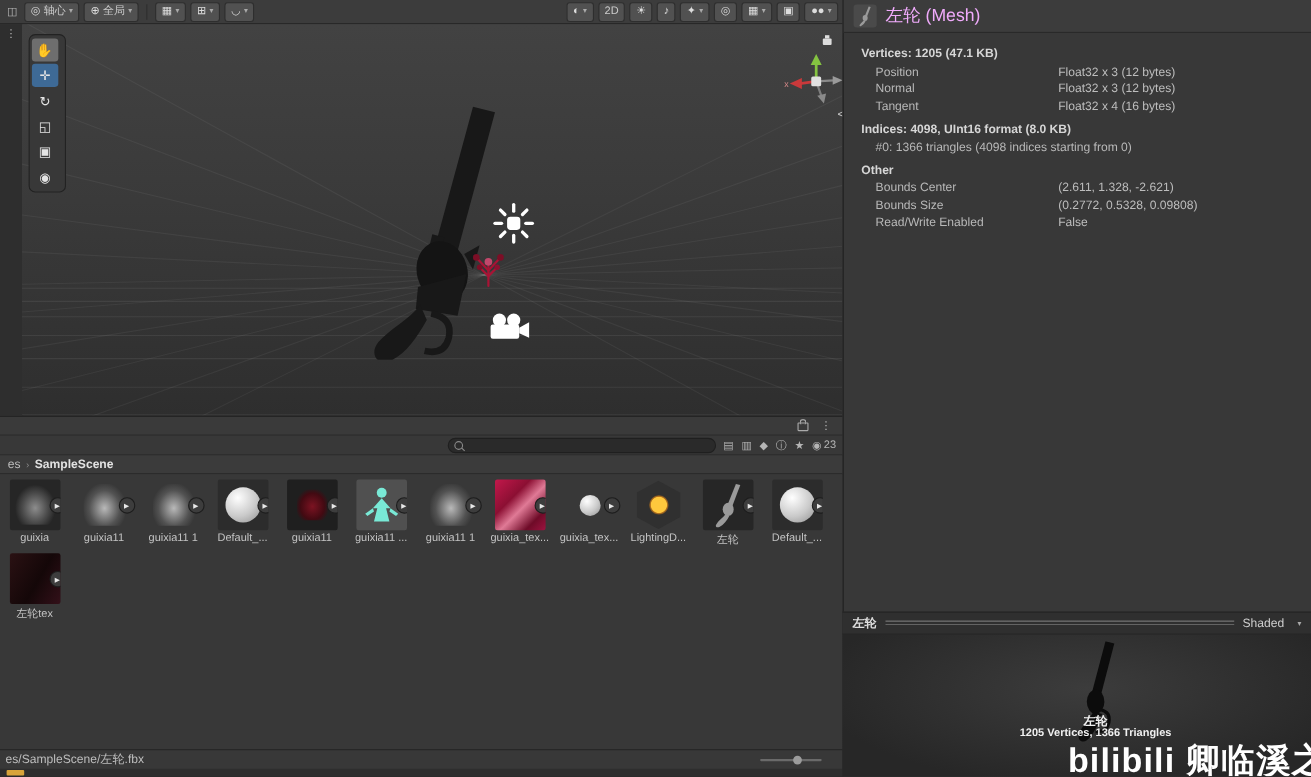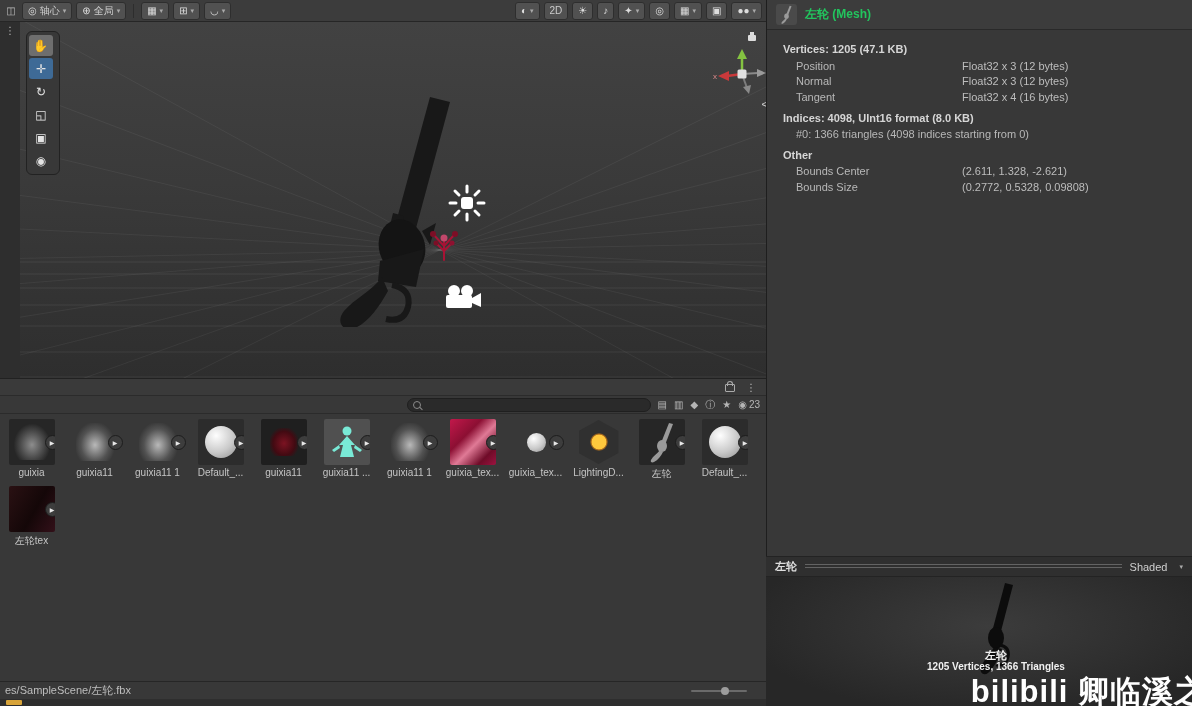--- a/index.html
+++ b/index.html
@@ -80,21 +80,21 @@
   .zoom{margin-left:auto;display:flex;align-items:center;margin-right:14px;}
   .track{width:56px;height:2px;background:#6a6a6a;position:relative;border-radius:1px;}
   .knob{position:absolute;left:30px;top:-3px;width:8px;height:8px;background:#9c9c9c;border-radius:50%;}
   .bstrip{position:absolute;left:0;top:699px;width:766px;height:7px;background:#2e2e2e;}
   .frag{position:absolute;left:6px;top:1px;width:16px;height:5px;background:#d8a43a;border-radius:1px;}
   
   .inspector{position:absolute;left:766px;top:0;width:426px;height:706px;background:#383838;
              border-left:1px solid #1e1e1e;box-sizing:border-box;}
   .ihead{height:29px;background:#3c3c3c;border-bottom:1px solid #292929;display:flex;align-items:center;padding:0 9px;gap:8px;}
   .ithumb{width:21px;height:21px;background:#4a4a4a;border-radius:3px;position:relative;flex:none;}
-  .ititle{font-weight:bold;font-size:12px;color:#22c55e;}
+  .ititle{font-weight:normal;font-size:16px;color:#f0abfc;}
   .ibody{padding-top:13px;}
   .isec-h{padding-left:16px;height:15px;font-weight:bold;color:#d6d6d6;}
   .irow{height:15.5px;display:flex;align-items:center;padding-left:29px;}
   .irow .lab{width:166px;color:#b8b8b8;flex:none;}
   .iline{height:15px;padding-left:29px;color:#b8b8b8;display:flex;align-items:center;}
   .gap8{height:7px;}
   
   .phead{position:absolute;left:766px;top:556px;width:426px;height:21px;background:#2f2f2f;
          border-top:1px solid #232323;border-bottom:1px solid #232323;display:flex;align-items:center;
          padding:0 9px;box-sizing:border-box;}
@@ -304,20 +304,25 @@
       <span class="pic">▤</span>
       <span class="pic">▥</span>
       <span class="pic">◆</span>
       <span class="pic">ⓘ</span>
       <span class="pic">★</span>
       <span class="count">
         <span>◉</span>
         <span>23</span>
       </span>
     </div>
+    <div class="pcrumb">
+      <span>es</span>
+      <span class="crumb-sep">›</span>
+      <span class="crumb-cur">SampleScene</span>
+    </div>
     <div class="arow" id="asset-row-1">
         <div class="acell">
           <div class="th t-smoke">
             <div class="play">▶</div>
           </div>
           <div class="alabel">guixia</div>
         </div>
         <div class="acell">
           <div class="th t-ghost">
             <div class="play">▶</div>
@@ -458,20 +463,24 @@
       <div class="gap8"></div>
       <div class="isec-h">Other</div>
       <div class="irow">
         <span class="lab">Bounds Center</span>
         <span class="val">(2.611, 1.328, -2.621)</span>
       </div>
       <div class="irow">
         <span class="lab">Bounds Size</span>
         <span class="val">(0.2772, 0.5328, 0.09808)</span>
       </div>
+      <div class="irow">
+        <span class="lab">Read/Write Enabled</span>
+        <span class="val">False</span>
+      </div>
     </div>
   </div>
 
   <div class="phead">
     <span class="ptitle">左轮</span>
     <div class="grab"></div>
     <div class="shaded">
       <span>Shaded</span>
       <span class="caret">▾</span>
     </div>

